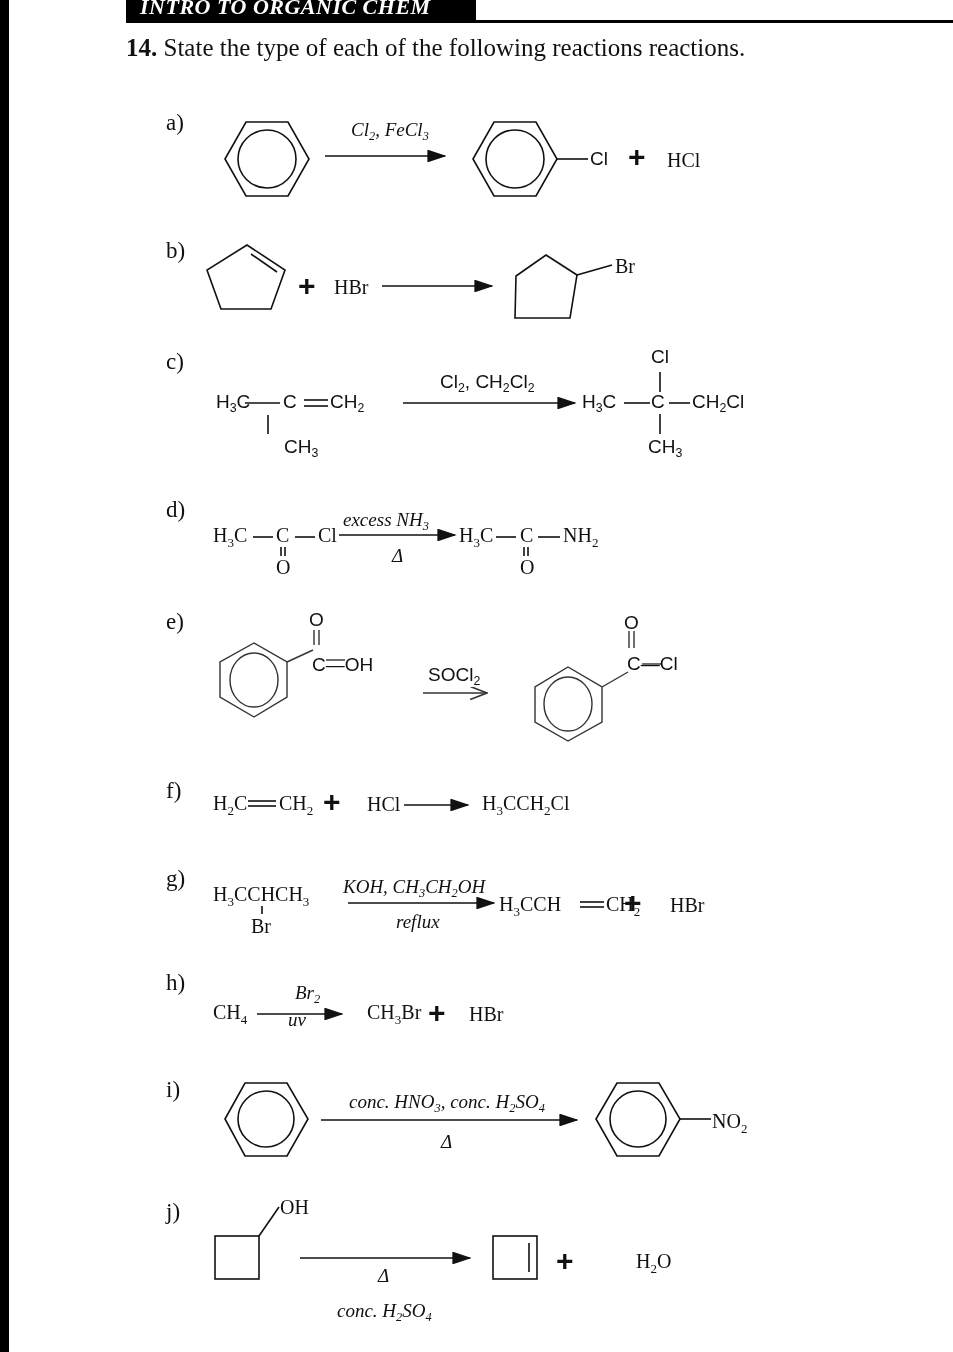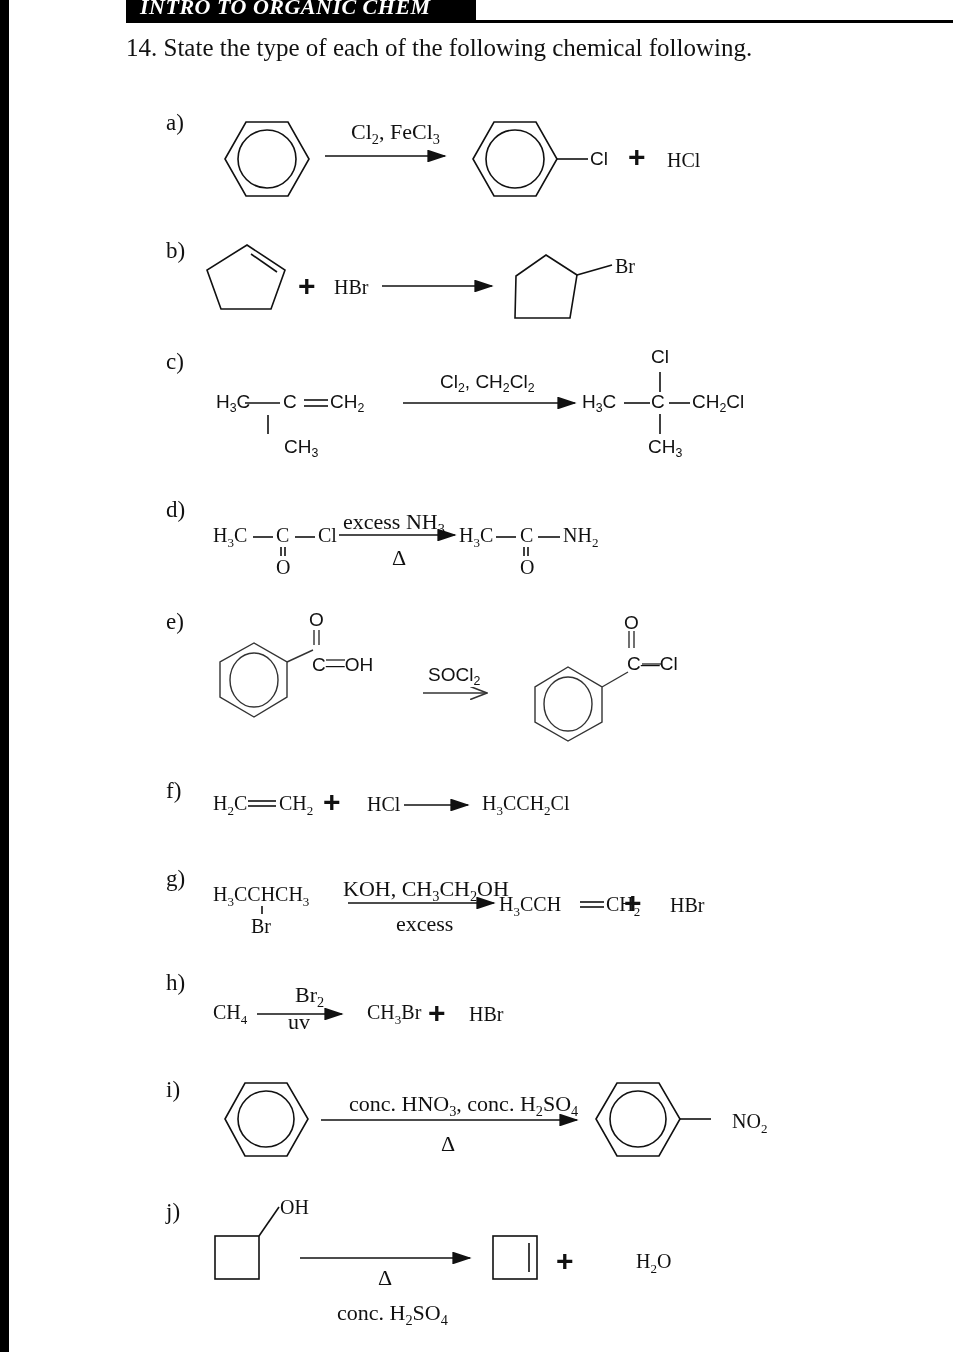--- a/index.html
+++ b/index.html
@@ -4,39 +4,39 @@
 <style>
   html, body { margin:0; padding:0; background:#fff; }
   body { width:953px; height:1352px; position:relative; overflow:hidden;
          font-family:"Liberation Serif", "DejaVu Serif", serif; color:#111; }
   .left-bar { position:absolute; left:0; top:0; width:9px; height:1352px; background:#000; }
   .header-box { position:absolute; left:126px; top:0; width:350px; height:21px; background:#000; }
   .header-text { position:absolute; left:140px; top:-6px; color:#fff; font-style:italic; font-weight:bold;
                  font-size:22px; letter-spacing:0.5px; white-space:nowrap; }
   .header-line { position:absolute; left:126px; top:20px; width:827px; height:3px; background:#000; }
   .question { position:absolute; left:126px; top:34px; font-size:25px; white-space:nowrap; }
-  .question b { font-weight:normal; }
+  .question b { font-weight:bold; }
   .lbl { position:absolute; font-size:23px; }
   .t { position:absolute; white-space:nowrap; }
   .serif { font-family:"Liberation Serif", "DejaVu Serif", serif; font-size:20px; }
   .sans { font-family:"Liberation Sans", "DejaVu Sans", sans-serif; font-size:19px; }
-  .small { font-size:22px; }
+  .small { font-size:19px;font-style:italic; }
   sub { font-size:0.65em; vertical-align:-0.35em; }
   svg.draw { position:absolute; left:0; top:0; width:953px; height:1352px; pointer-events:none; }
   .plus { position:absolute; font-family:"Liberation Sans", "DejaVu Sans", sans-serif; font-weight:bold; font-size:30px; }
 </style>
 </head>
 <body>
 
 <div class="left-bar"></div>
 <div class="header-box"></div>
 <div class="header-text">INTRO TO ORGANIC CHEM</div>
 <div class="header-line"></div>
 
-<div class="question"><b>14.</b> <span>State the type of each of the following chemical following.</span></div>
+<div class="question"><b>14.</b> <span>State the type of each of the following reactions reactions.</span></div>
 
 <div class="lbl" style="left:166px;top:110px">a)</div>
 <div class="lbl" style="left:166px;top:238px">b)</div>
 <div class="lbl" style="left:166px;top:349px">c)</div>
 <div class="lbl" style="left:166px;top:497px">d)</div>
 <div class="lbl" style="left:166px;top:609px">e)</div>
 <div class="lbl" style="left:166px;top:778px">f)</div>
 <div class="lbl" style="left:166px;top:866px">g)</div>
 <div class="lbl" style="left:166px;top:970px">h)</div>
 <div class="lbl" style="left:166px;top:1077px">i)</div>
@@ -185,34 +185,34 @@
 
 <div class="t serif" style="left:213px;top:792px">H<sub>2</sub>C</div>
 <div class="t serif" style="left:279px;top:792px">CH<sub>2</sub></div>
 <div class="plus" style="left:323px;top:785px">+</div>
 <div class="t serif" style="left:367px;top:793px">HCl</div>
 <div class="t serif" style="left:482px;top:792px">H<sub>3</sub>CCH<sub>2</sub>Cl</div>
 
 <div class="t serif" style="left:213px;top:883px">H<sub>3</sub>CCHCH<sub>3</sub></div>
 <div class="t serif" style="left:251px;top:915px">Br</div>
 <div class="t serif small" style="left:343px;top:876px">KOH, CH<sub>3</sub>CH<sub>2</sub>OH</div>
-<div class="t serif small" style="left:396px;top:911px">excess</div>
+<div class="t serif small" style="left:396px;top:911px">reflux</div>
 <div class="t serif" style="left:499px;top:893px">H<sub>3</sub>CCH</div>
 <div class="t serif" style="left:606px;top:893px">CH<sub>2</sub></div>
 <div class="plus" style="left:624px;top:886px">+</div>
 <div class="t serif" style="left:670px;top:894px">HBr</div>
 
 <div class="t serif" style="left:213px;top:1001px">CH<sub>4</sub></div>
 <div class="t serif small" style="left:295px;top:982px">Br<sub>2</sub></div>
 <div class="t serif small" style="left:288px;top:1009px">uv</div>
 <div class="t serif" style="left:367px;top:1001px">CH<sub>3</sub>Br</div>
 <div class="plus" style="left:428px;top:996px">+</div>
 <div class="t serif" style="left:469px;top:1003px">HBr</div>
 
 <div class="t serif small" style="left:349px;top:1091px">conc. HNO<sub>3</sub>, conc. H<sub>2</sub>SO<sub>4</sub></div>
 <div class="t serif small" style="left:441px;top:1131px">Δ</div>
-<div class="t serif" style="left:732px;top:1110px">NO<sub>2</sub></div>
+<div class="t serif" style="left:712px;top:1110px">NO<sub>2</sub></div>
 
 <div class="t serif" style="left:280px;top:1196px">OH</div>
 <div class="t serif small" style="left:337px;top:1300px">conc. H<sub>2</sub>SO<sub>4</sub></div>
 <div class="t serif small" style="left:378px;top:1265px">Δ</div>
 <div class="plus" style="left:556px;top:1244px">+</div>
 <div class="t serif" style="left:636px;top:1250px">H<sub>2</sub>O</div>
 
 </body></html>

